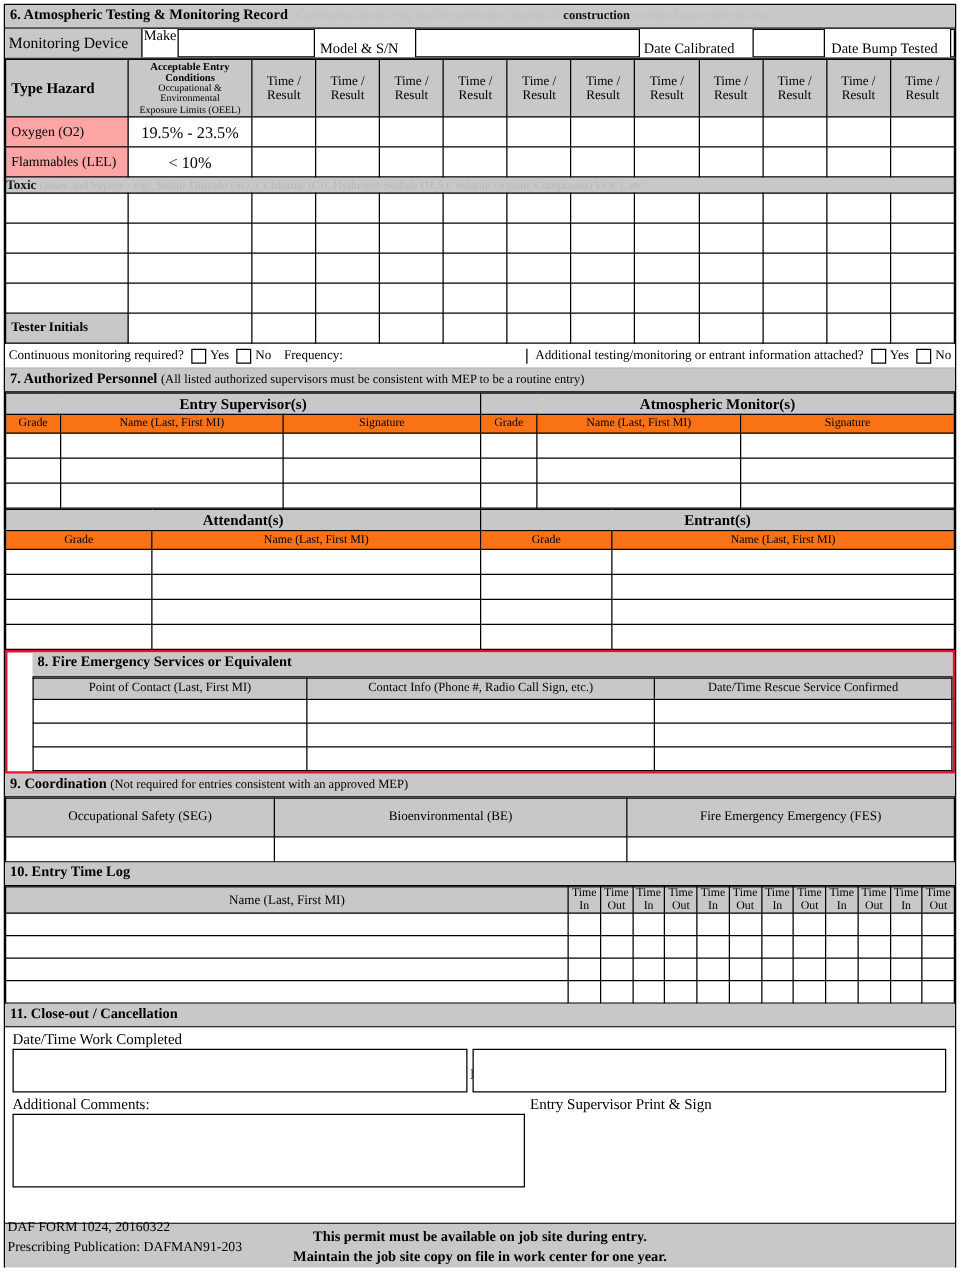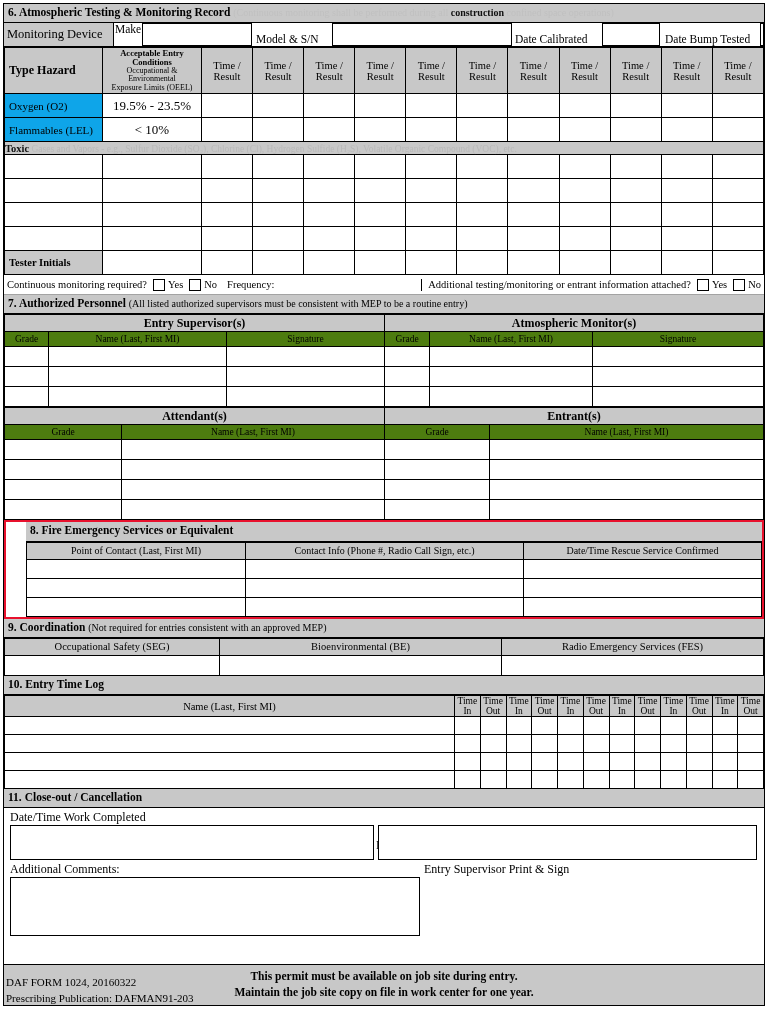--- a/index.html
+++ b/index.html
@@ -111,21 +111,21 @@
   }
   .atm .aec {
     background: #c8c8c8;
     text-align: center;
     line-height: 1.05;
     padding: 1px 1px;
   }
   .atm .aec .l1 { font-size: 8.5px; font-weight: bold; }
   .atm .aec .l2 { font-size: 8px; }
   .atm .hzlabel {
-    background: #0ea5e9;
+    background: #fca5a5;
     padding-left: 4px;
     font-size: 11px;
   }
   .atm .hzlabel .small { font-size: 7.5px; }
   .atm .hzval {
     text-align: center;
     font-size: 13px;
     background: #fff;
   }
   .atm .blank { background: #fff; }
@@ -172,21 +172,21 @@
   
   .pp th, .pp td { height: 18px; }
   .pp .grp {
     background: #c8c8c8;
     text-align: center;
     font-size: 12px;
     font-weight: bold;
     height: 17px;
   }
   .pp .col {
-    background: #4d7c0f;
+    background: #f97316;
     text-align: center;
     font-size: 9.5px;
     height: 15px;
     margin-top: 20px;
   }
   .pp .cell { background: #fff; height: 20px; }
 
   
   .fire-wrap {
     border: 2px solid #e8112d;
@@ -201,21 +201,21 @@
     font-size: 10px;
     height: 17px;
   }
   .fire .cell { background: #fff; height: 19px; }
 
   
   .coord .col {
     background: #c8c8c8;
     text-align: center;
     font-size: 10.5px;
-    height: 17px;
+    height: 31px;
     margin-left: 32px;
   }
   .coord .cell { background: #fff; height: 20px; }
 
   
   .etl .col {
     background: #c8c8c8;
     text-align: center;
     font-size: 9.5px;
     height: 17px;
@@ -637,21 +637,21 @@
     <table class="grid coord">
       <colgroup>
           <col style="width:215px;">
           <col style="width:282px;">
           <col>
         </colgroup>
       <tbody>
         <tr>
           <td class="col">Occupational Safety (SEG)</td>
           <td class="col">Bioenvironmental (BE)</td>
-          <td class="col">Radio Emergency Services (FES)</td>
+          <td class="col">Fire Emergency Emergency (FES)</td>
         </tr>
       </tbody>
       <tbody id="coord-body">
           <tr>
             <td class="cell"></td>
             <td class="cell"></td>
             <td class="cell"></td>
           </tr>
         </tbody>
     </table>

